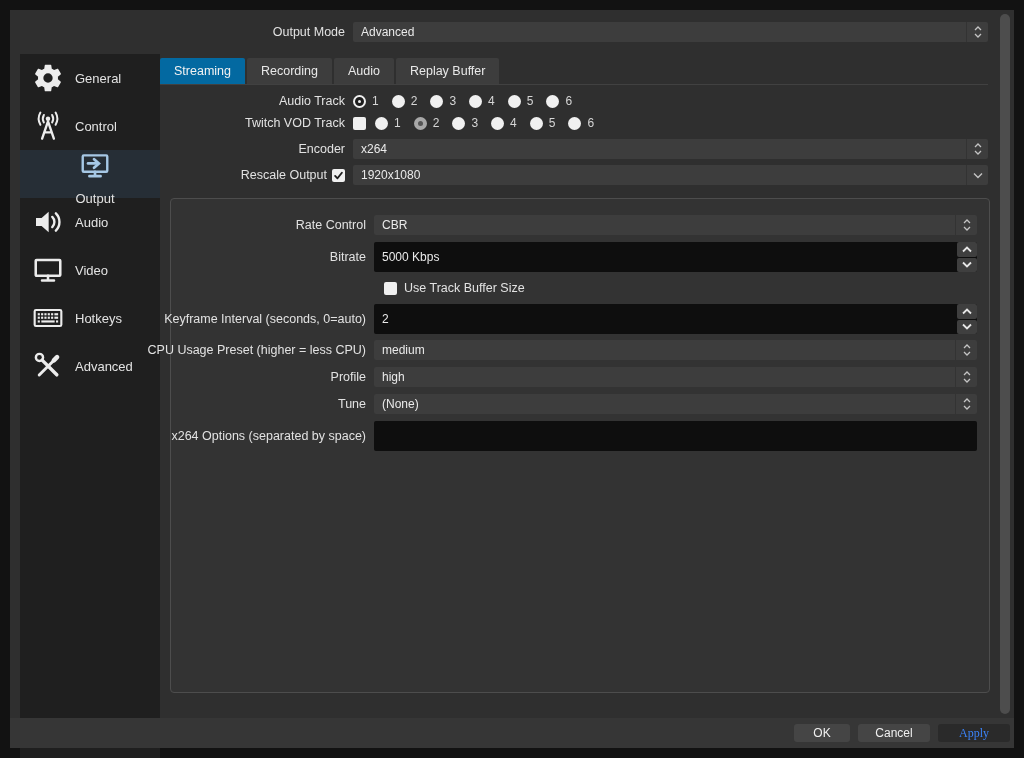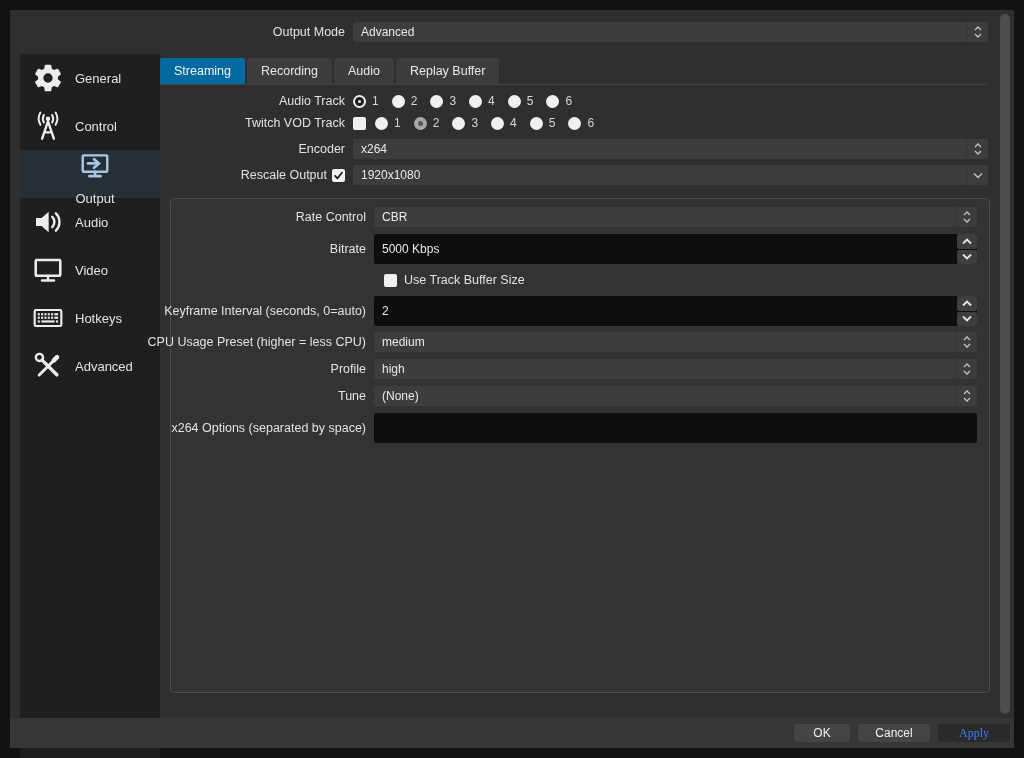--- a/index.html
+++ b/index.html
@@ -91,21 +91,21 @@
   .tab {
     height:26px; padding:0 14px; display:flex; align-items:center;
     background:#3d3d3d; color:#e8e8e8; font-size:12.5px;
     border-radius:2px 2px 0 0; cursor:default;
   }
   .tab.active { background:#0369a1; color:#f2f2f2; }
   .tabpane { border-top:1px solid #414141; padding-top:9px; }
   
   .groupbox {
     margin:13px -2px 0 10px; height:495px; border:1px solid #4d4d4d;
-    border-radius:4px; background:#333333; padding:8px 12px 0 12px;
+    border-radius:4px; background:#333333; padding:16px 12px 0 12px;
   }
   .groupbox .flabel { width:191px; }
   .mt6{margin-top:6px;} .mt7{margin-top:7px;} .mt8{margin-top:8px;} .mt9{margin-top:9px;} .mt10{margin-top:10px;}
   .indent-fields { padding-left:201px; }
   .chk-row { display:flex; align-items:center; gap:7px; }
   .chk-row .chklbl { font-size:12.5px; color:#e2e2e2; }
   svg { display:block; }
 </style>
 </head>
 <body>

